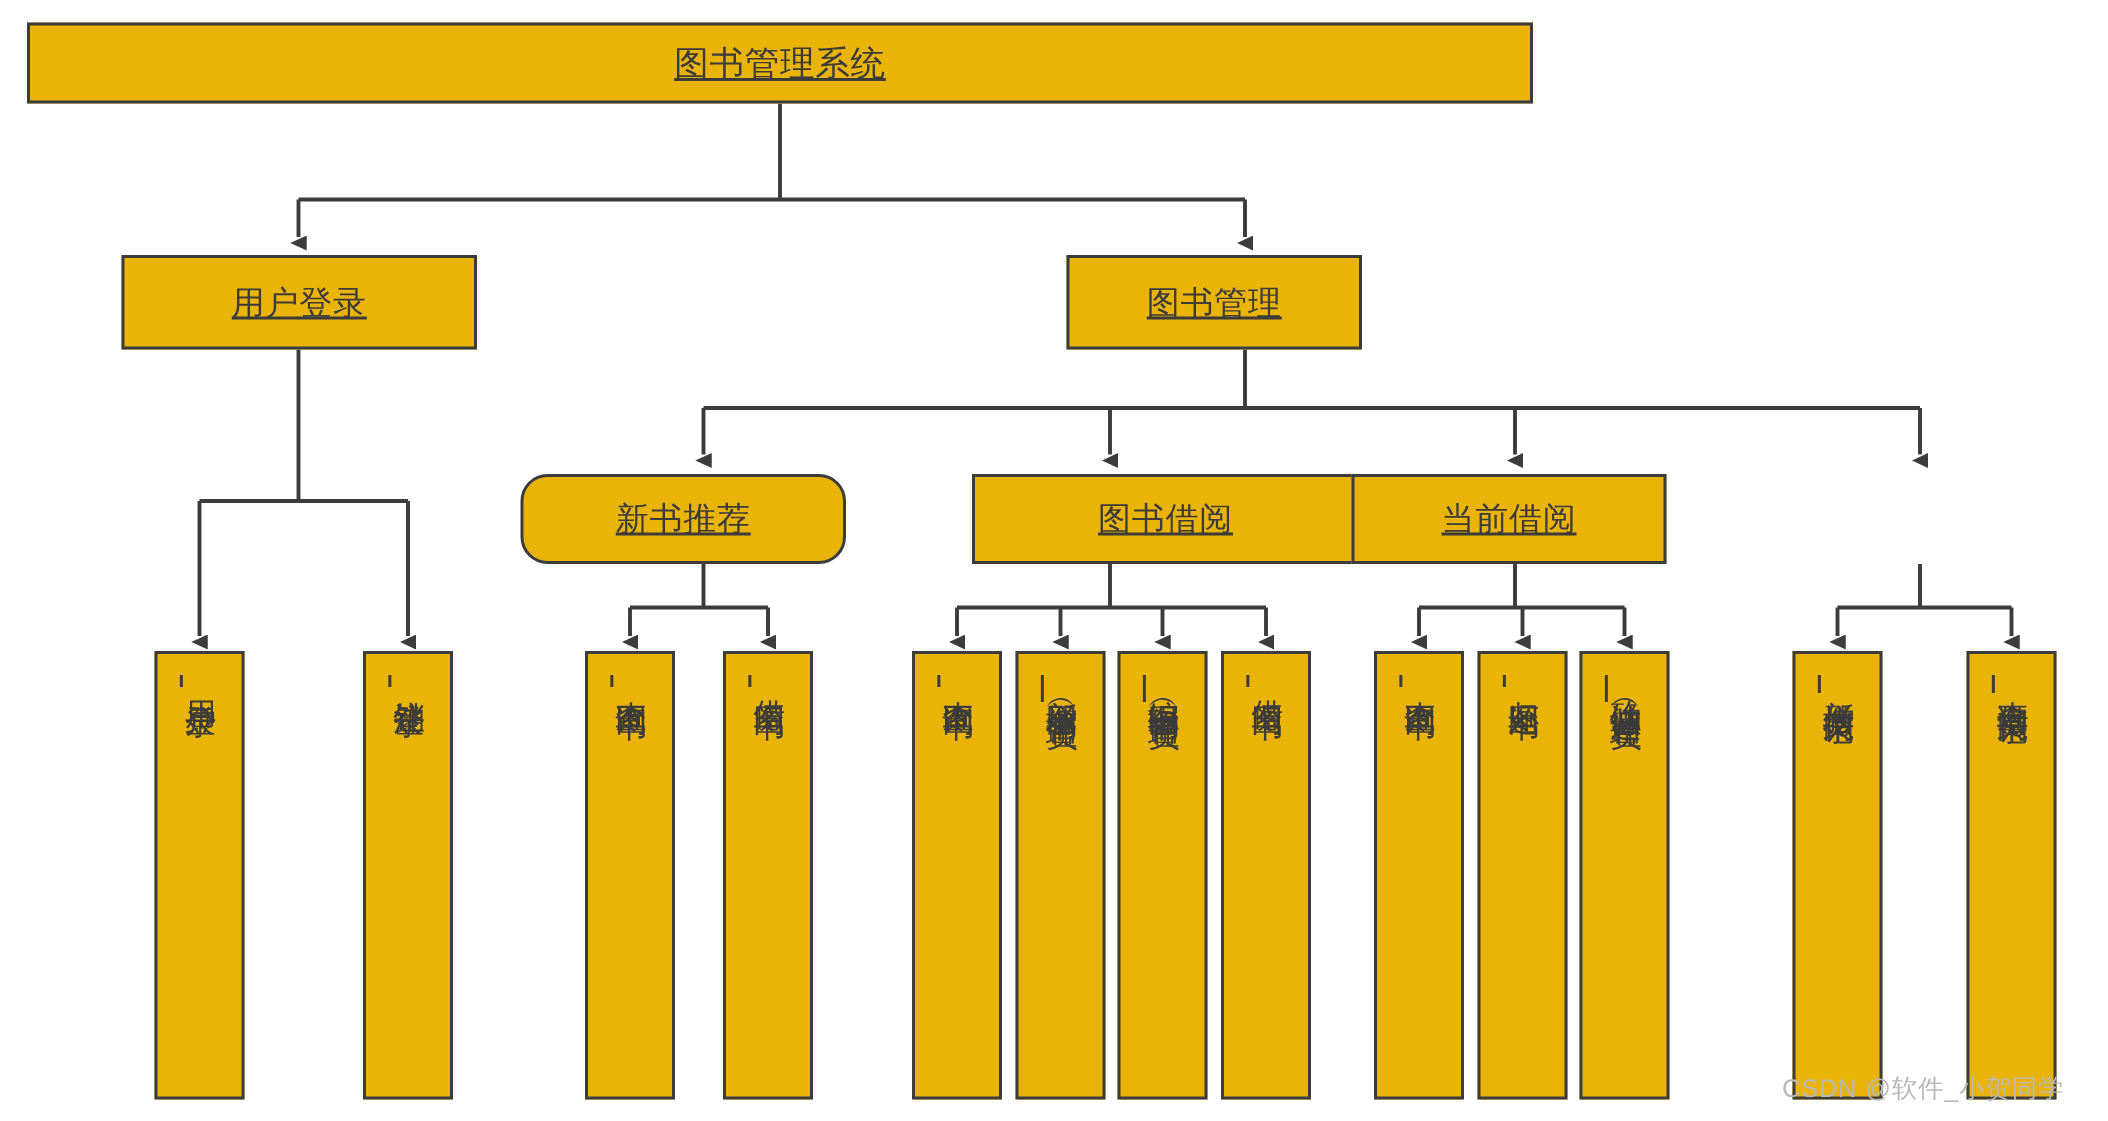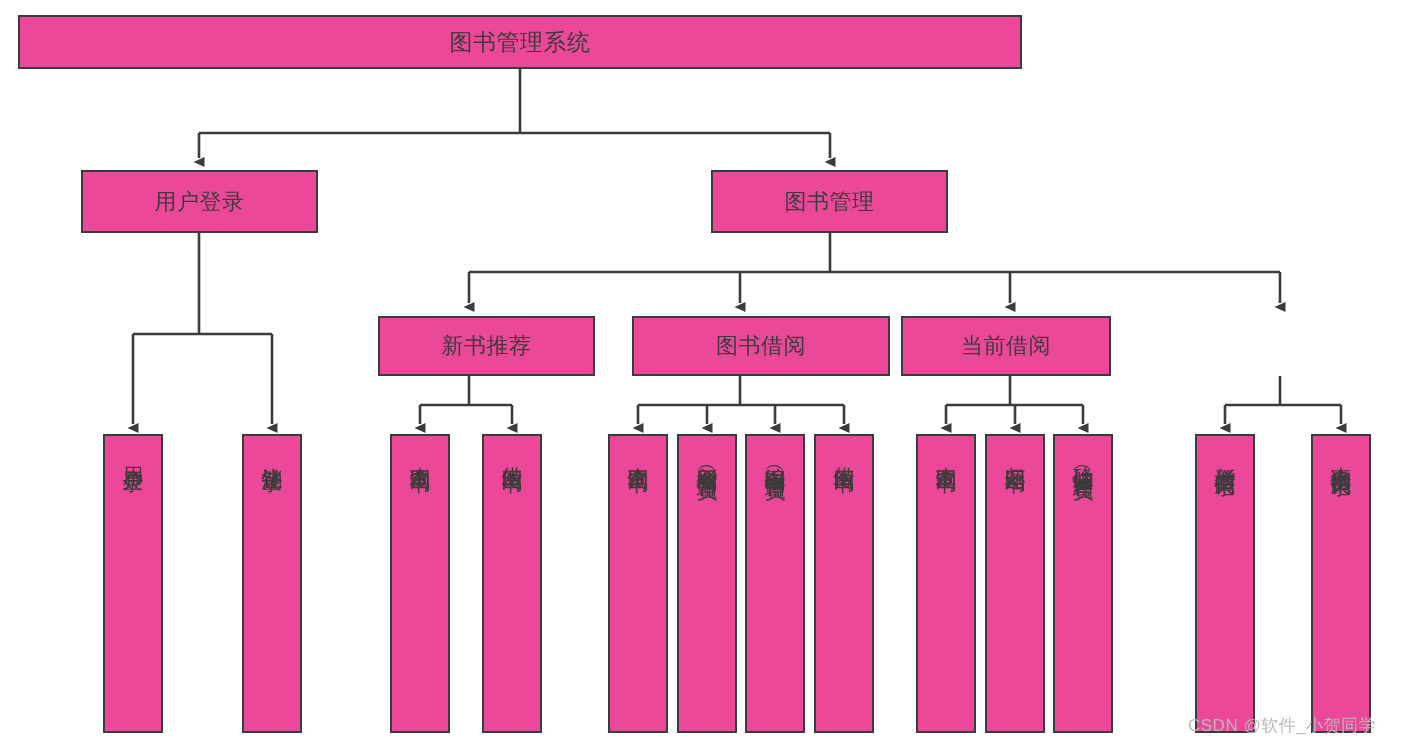--- a/index.html
+++ b/index.html
@@ -17,26 +17,27 @@
   }
   #edges{
     position:absolute;
     left:0;top:0;
     width:1405px;height:747px;
     pointer-events:none;
   }
   .node{
     position:absolute;
     box-sizing:border-box;
-    background:#ec4899;
+    background:#eab308;
     border:2.4px solid #3c3c3c;
     display:flex;
     align-items:center;
     justify-content:center;
     z-index:3;
+    text-decoration:underline;
   }
   .node .lbl{
     font-size:22px;
     line-height:1.15;
     letter-spacing:0.5px;
     color:#3b3b3b;
     white-space:nowrap;
     text-align:center;
   }
   
@@ -123,28 +124,28 @@
     </g>
   </svg>
 
   <div class="node root" style="left:18px;top:15px;width:1004px;height:54px;">
     <span class="lbl">图书管理系统</span>
   </div>
 
   <div class="node" style="left:81px;top:170px;width:237px;height:63px;">
     <span class="lbl">用户登录</span>
   </div>
-  <div class="node" style="left:711px;top:170px;width:237px;height:63px;">
+  <div class="node" style="left:711px;top:170px;width:197px;height:63px;">
     <span class="lbl">图书管理</span>
   </div>
 
-  <div class="node" style="left:378px;top:316px;width:217px;height:60px;">
+  <div class="node" style="left:347px;top:316px;width:217px;height:60px;border-radius:18px;">
     <span class="lbl">新书推荐</span>
   </div>
-  <div class="node" style="left:632px;top:316px;width:258px;height:60px;">
+  <div class="node" style="left:648px;top:316px;width:258px;height:60px;">
     <span class="lbl">图书借阅</span>
   </div>
   <div class="node" style="left:901px;top:316px;width:210px;height:60px;">
     <span class="lbl">当前借阅</span>
   </div>
 
   <div class="node leaf" style="left:103px;top:434px;width:60px;height:299px;">
     <span class="lbl">用户登录</span>
   </div>
   <div class="node leaf" style="left:242px;top:434px;width:60px;height:299px;">

